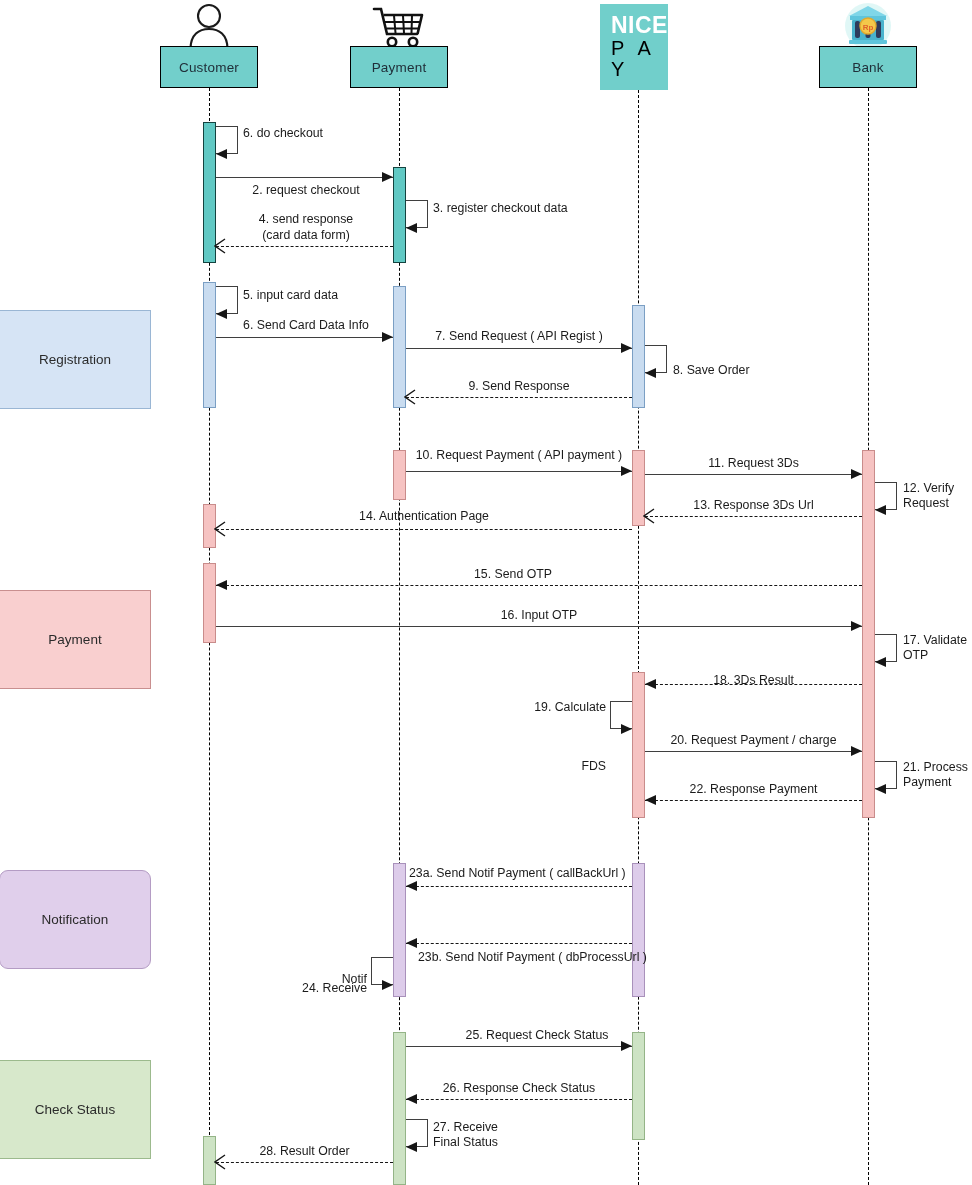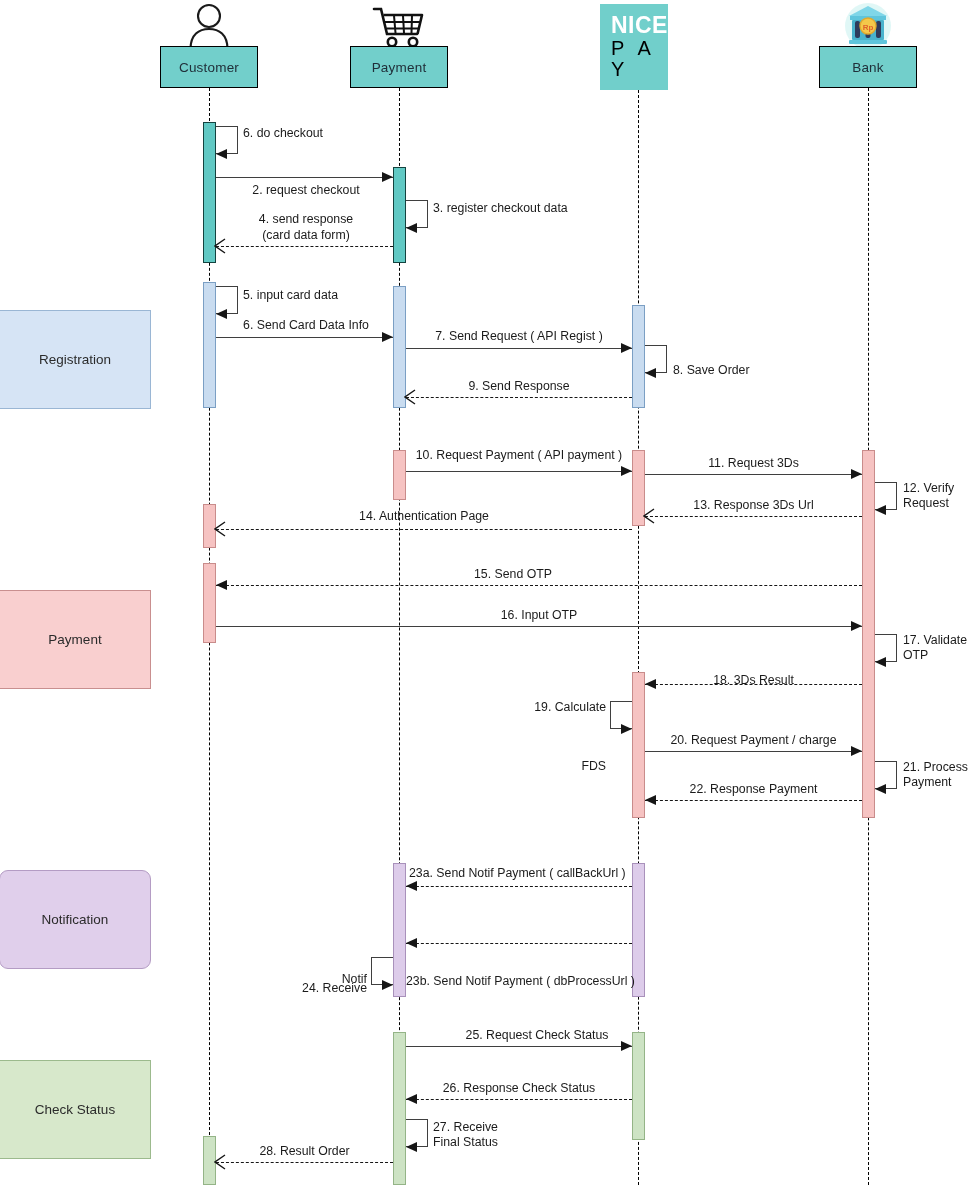--- a/index.html
+++ b/index.html
@@ -326,21 +326,21 @@
   <div class="msg-line msg-dashed" style="left:645px; top:800px; width:217px;"></div>
   <div class="arrowhead arrow-left-filled" style="left:645px; top:795px;"></div>
   <div class="msg-label center" style="left:645px; top:782px; width:217px;">22. Response Payment</div>
 
   <div class="msg-line msg-dashed" style="left:406px; top:886px; width:226px;"></div>
   <div class="arrowhead arrow-left-filled" style="left:406px; top:881px;"></div>
   <div class="msg-label" style="left:409px; top:866px;">23a. Send Notif Payment ( callBackUrl )</div>
 
   <div class="msg-line msg-dashed" style="left:406px; top:943px; width:226px;"></div>
   <div class="arrowhead arrow-left-filled" style="left:406px; top:938px;"></div>
-  <div class="msg-label" style="left:406px; top:974px;">23b. Send Notif Payment ( dbProcessUrl )</div>
+  <div class="msg-label" style="left:406px; top:950px;padding-left:12px;">23b. Send Notif Payment ( dbProcessUrl )</div>
 
   <div class="selfloop-left" style="left:371px; top:957px; width:22px; height:28px;"></div>
   <div class="arrowhead arrow-right-filled" style="left:382px; top:980px;"></div>
   <div class="msg-label right" style="left:270px; top:957px; width:97px;margin-top:24px;">24. Receive</div>
   <div class="msg-label right" style="left:270px; top:972px; width:97px;">Notif</div>
 
   <div class="msg-line msg-solid" style="left:406px; top:1046px; width:226px;"></div>
   <div class="arrowhead arrow-right-filled" style="left:621px; top:1041px;"></div>
   <div class="msg-label center" style="left:406px; top:1028px; width:262px;">25. Request Check Status</div>
 

